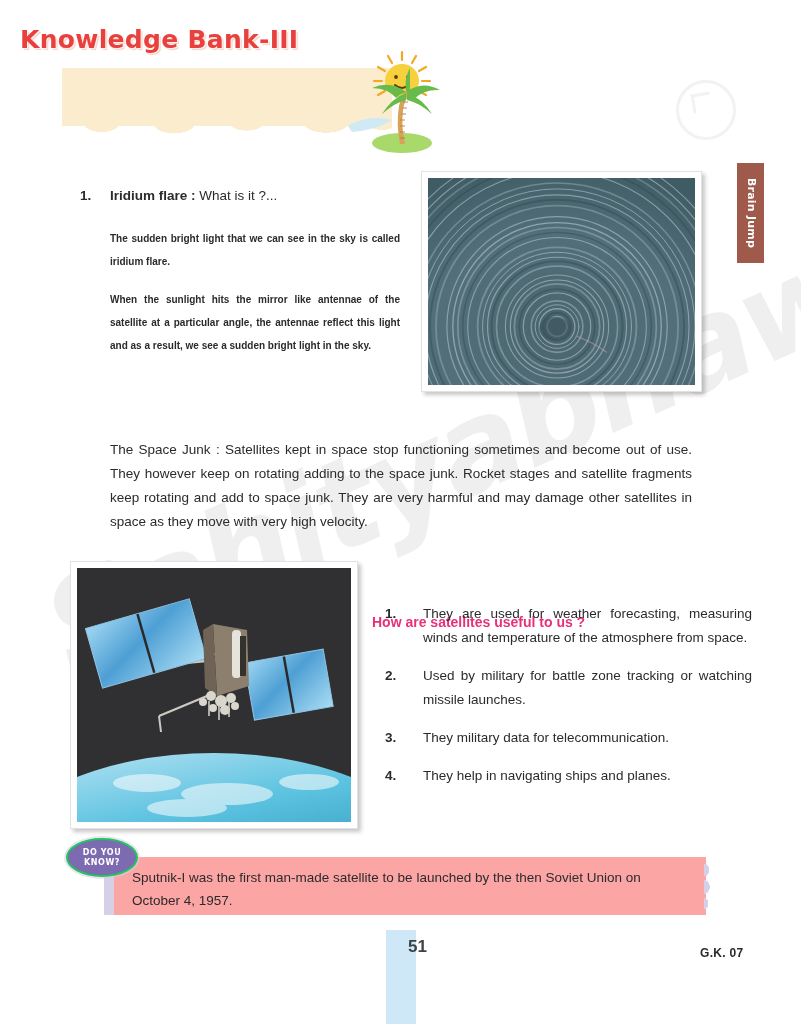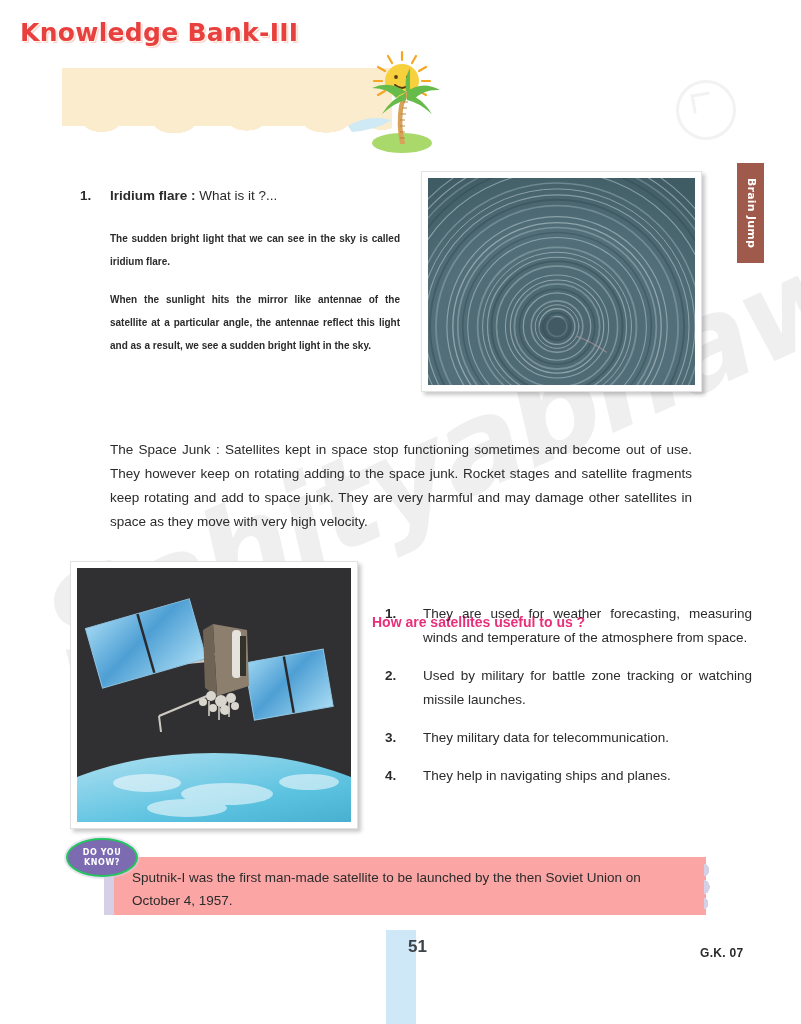--- a/index.html
+++ b/index.html
@@ -90,21 +90,21 @@
     background:
       radial-gradient(ellipse 26px 13px at 12% 0%, #fbeccd 68%, transparent 70%),
       radial-gradient(ellipse 30px 15px at 34% 0%, #fbeccd 68%, transparent 70%),
       radial-gradient(ellipse 24px 11px at 56% 0%, #fbeccd 68%, transparent 70%),
       radial-gradient(ellipse 32px 14px at 80% 0%, #fbeccd 68%, transparent 70%),
       radial-gradient(ellipse 22px 10px at 97% 0%, #fbeccd 68%, transparent 70%);
   }
   .banner-title {
     position: absolute;
     left: 20px;
-    top: 18px;
+    top: 25px;
     font-family: "DejaVu Sans", sans-serif;
     font-size: 25px;
     font-weight: bold;
     color: #e8403f;
     letter-spacing: 0.3px;
     text-shadow: 1px 1px 0 #fdf3e0, 2px 2px 1px rgba(232,64,63,.25);
     z-index: 4;
   }
 
   

